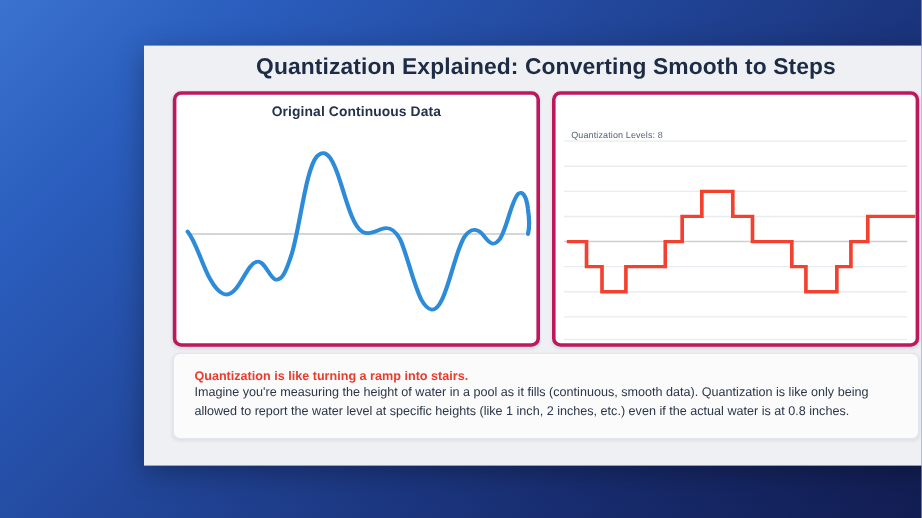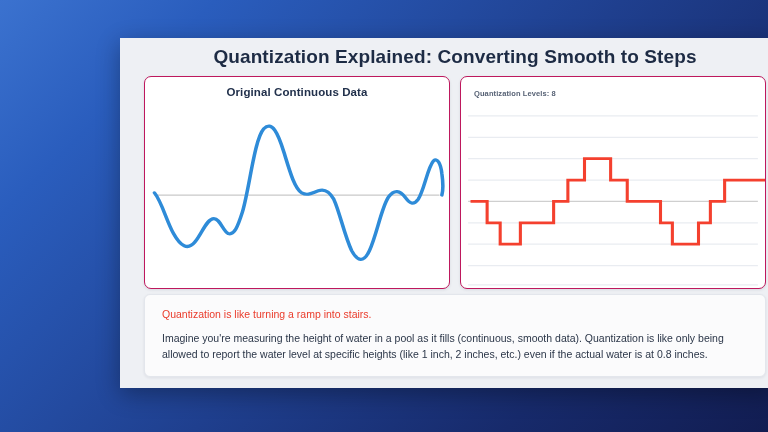--- a/index.html
+++ b/index.html
@@ -28,55 +28,53 @@
   .charts{
     flex:0 0 auto;
     display:flex;gap:10px;
     padding:0 8px;
     height:213px;
     box-sizing:border-box;
   }
   .panel{
     flex:1 1 0;
     background:#fff;
-    border:1px solid #be185d;
+    border:3px solid #be185d;
     border-radius:7px;
     box-shadow:0 1px 3px rgba(20,30,60,.10);
     position:relative;
     overflow:hidden;
   }
   .panel-title{
     text-align:center;
     font-size:11.5px;font-weight:bold;color:#22314c;
     padding-top:9px;
     letter-spacing:.1px;
   }
   .plot{position:absolute;left:0;right:0;top:24px;bottom:0;}
   .plot svg{display:block;width:100%;height:100%;}
 
   .levels-label{
-    position:absolute;left:13px;top:12px;
+    position:absolute;left:13px;top:29px;
     font-size:7.5px;color:#566174;
     letter-spacing:.1px;
-    font-weight:bold;
   }
 
   .note{
     margin:5px 8px 0 8px;
     background:#fbfbfc;
     border:1px solid #e3e6ec;
     border-radius:6px;
     box-shadow:0 1px 3px rgba(20,30,60,.08);
     padding:13px 17px 14px 17px;
     box-sizing:border-box;
     height:auto;
   }
   .note-head{
-    color:#ea3b2b;font-weight:normal;font-size:10.5px;
-    margin-bottom:11px;
+    color:#ea3b2b;font-weight:bold;font-size:10.5px;
   }
   .note-body{
     color:#2b3648;font-size:10.5px;line-height:1.48;
   }
 </style>
 </head>
 <body>
 
 <div class="stage">
 

